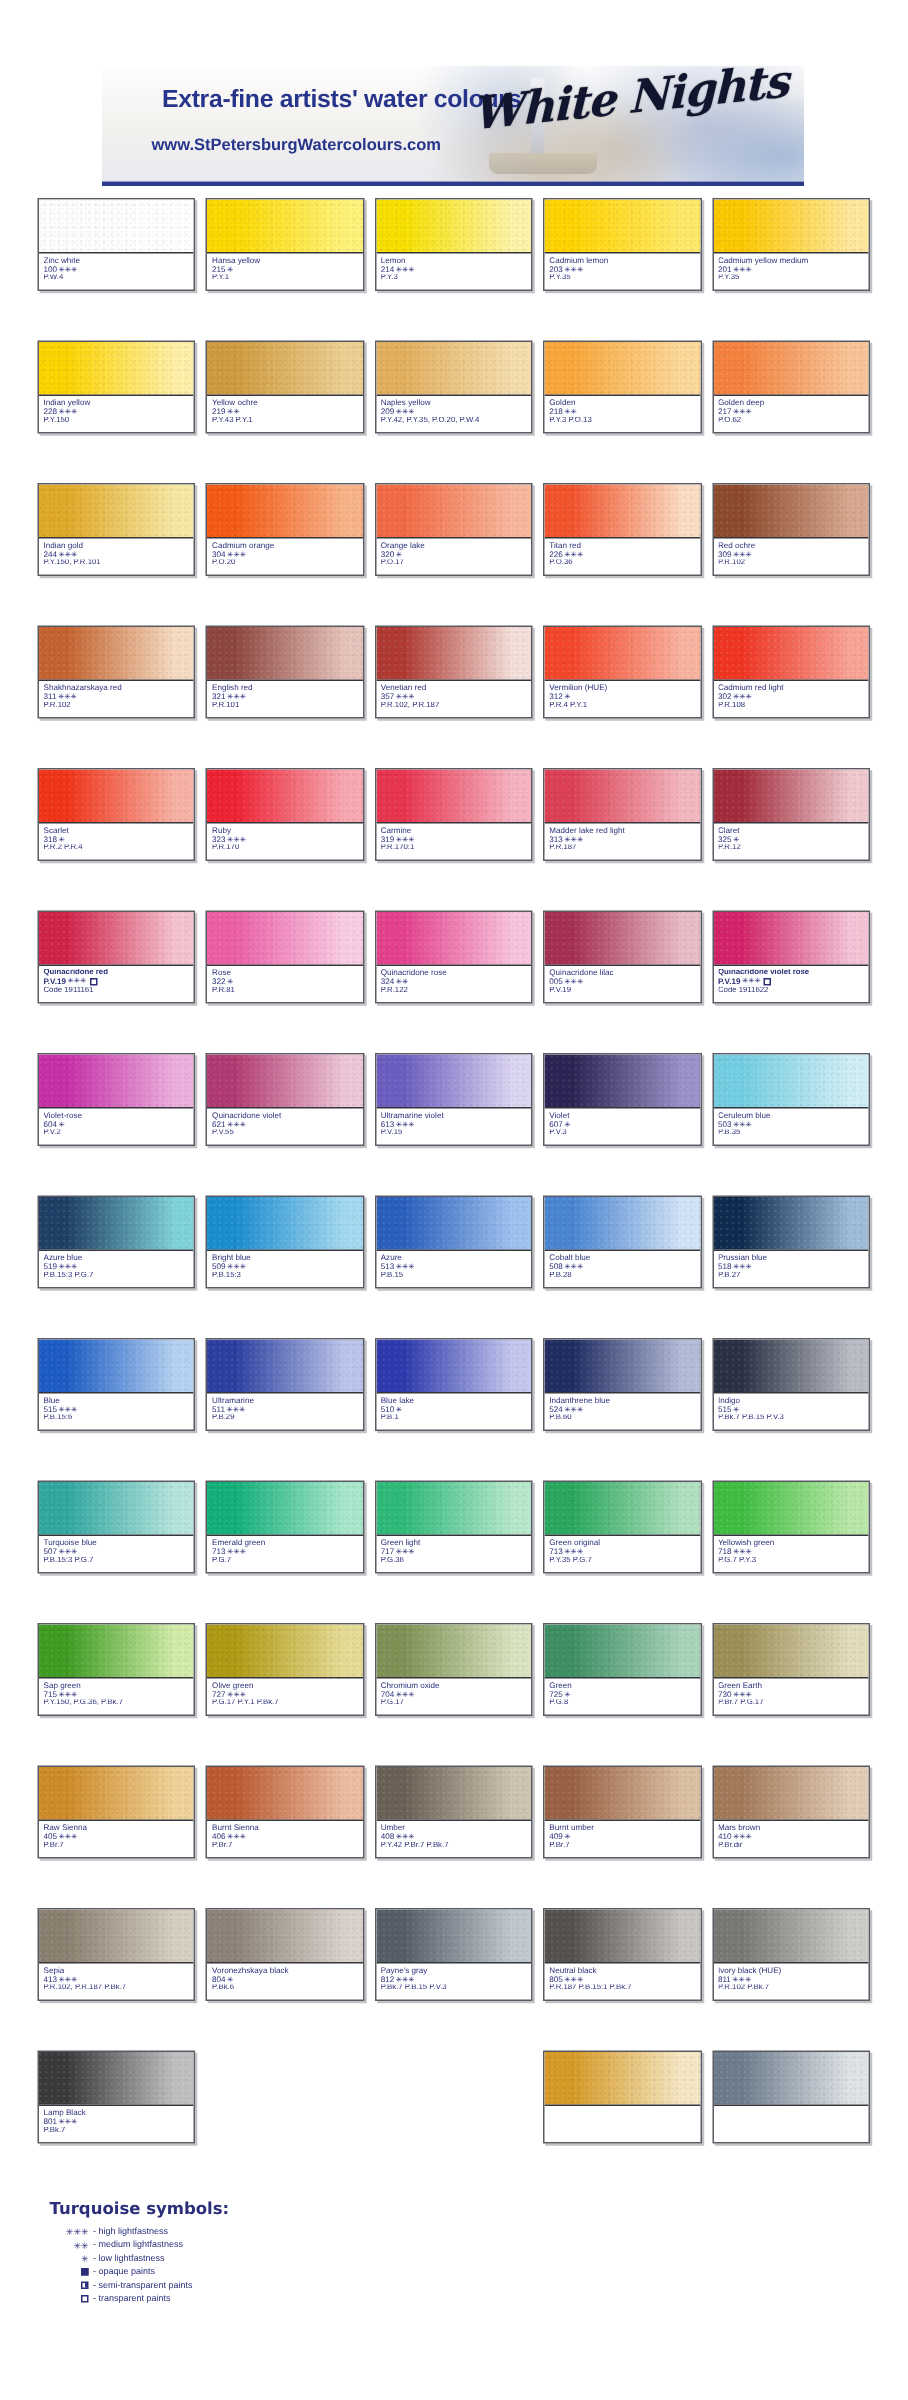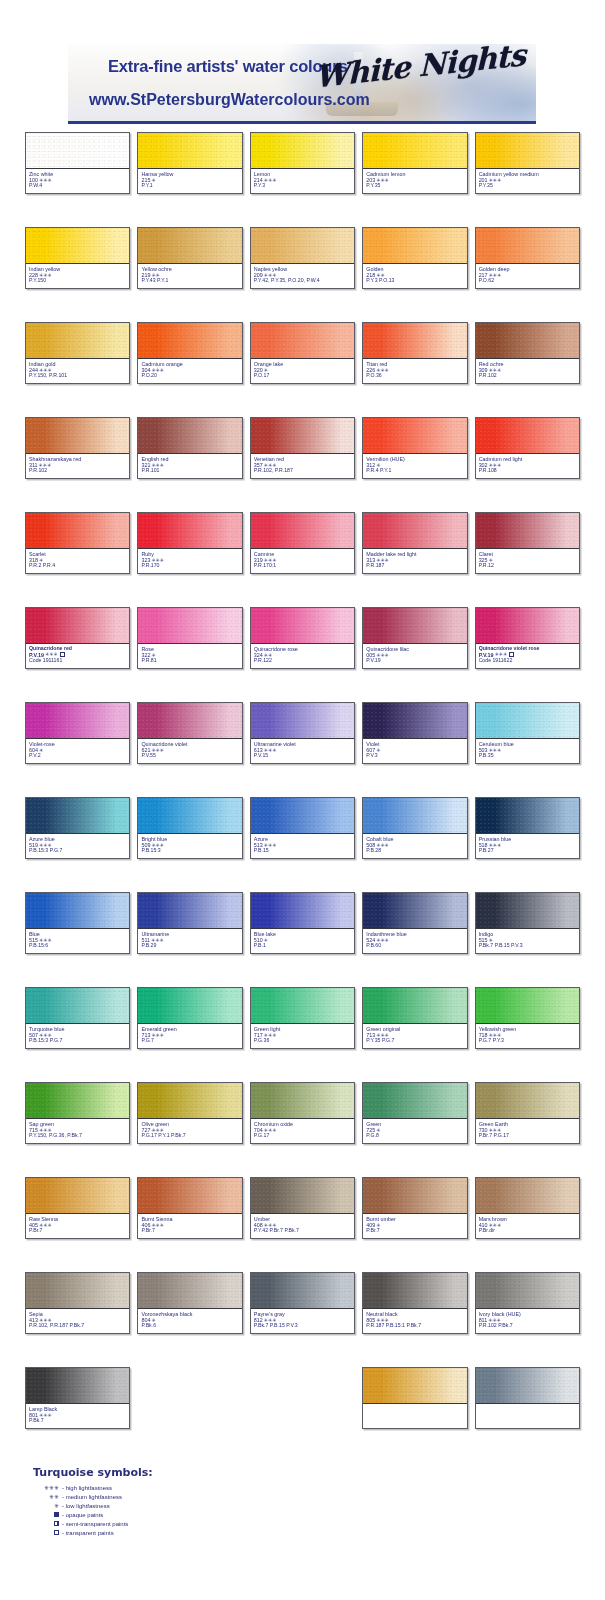--- a/index.html
+++ b/index.html
@@ -46,22 +46,22 @@
   }
   .banner h1 {
     position:absolute; left:40px; top:13px;
     margin:0;
     font-size:16.5px; font-weight:bold;
     color:#27348b;
     letter-spacing:-0.2px;
     white-space:nowrap;
   }
   .banner .site {
-    position:absolute; left:21px; top:47px;
-    font-size:16px; font-weight:bold;
+    position:absolute; left:33px; top:47px;
+    font-size:11px; font-weight:bold;
     color:#27348b;
     white-space:nowrap;
   }
   .brand-script {
     position:absolute; right:8px; top:4px;
     font-family:"DejaVu Serif", serif;
     font-style:italic;
     font-weight:bold;
     font-size:30px;
     color:#11152e;

